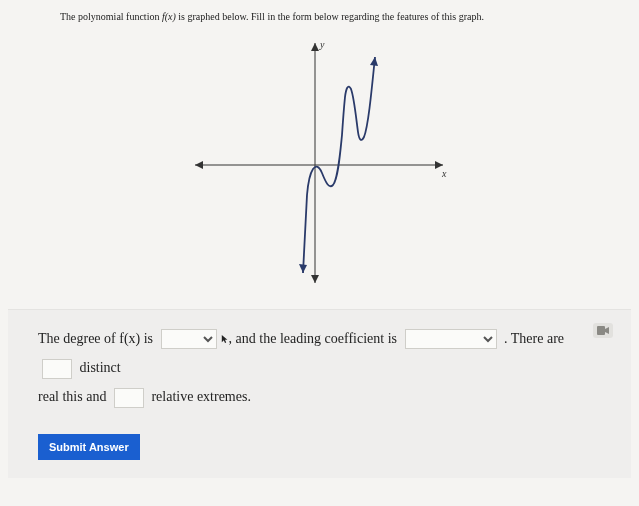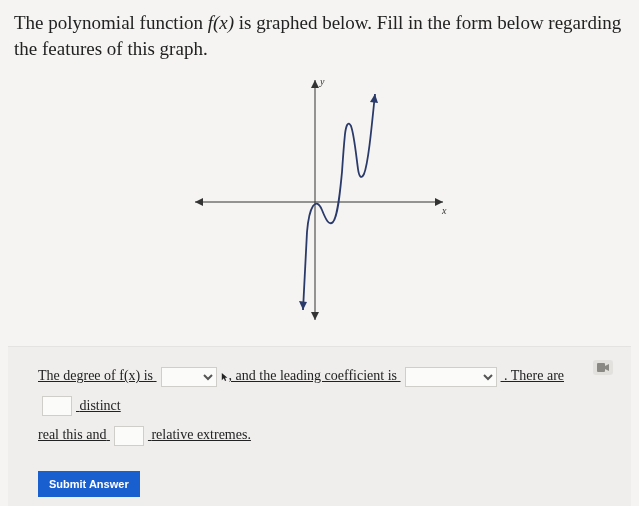--- a/index.html
+++ b/index.html
@@ -7,22 +7,23 @@
       width: 639px;
       height: 506px;
       font-family: Georgia, 'Times New Roman', serif;
       background: #f5f4f2;
       color: #222;
       overflow: hidden;
       position: relative;
     }
     .question {
       padding: 10px 14px 6px 14px;
-      font-size: 19px;
+      font-size: 10px;
       line-height: 1.35;
+      margin-left: 46px;
     }
     .question .fx {
       font-style: italic;
     }
     .graph-area {
       display: flex;
       justify-content: center;
       align-items: center;
       height: 265px;
     }
@@ -56,21 +57,20 @@
       border-radius: 3px;
       display: flex;
       align-items: center;
       justify-content: center;
     }
     .video-icon svg { display:block; }
     .sentence {
       font-size: 14px;
       line-height: 2.1;
       color: #222;
-      text-decoration: underline;
     }
     .sentence select, .sentence input {
       font-size: 12px;
       vertical-align: middle;
       margin: 0 4px;
     }
     select.drop {
       border: 1px solid #cfcec9;
       background: #fbfbf9;
       height: 20px;

